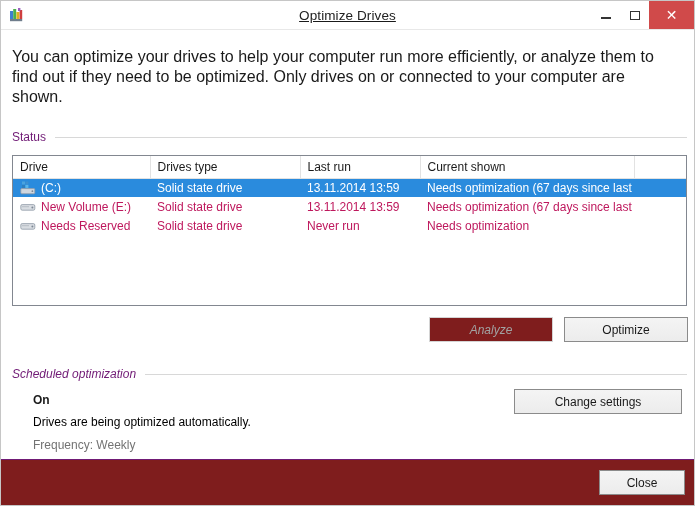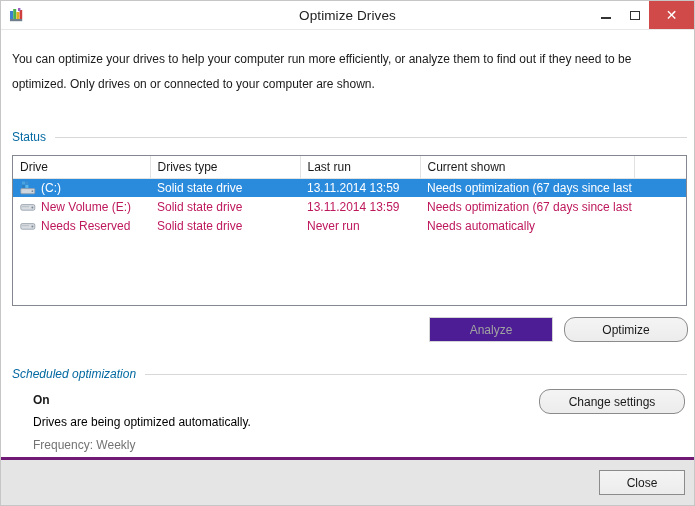--- a/index.html
+++ b/index.html
@@ -34,20 +34,21 @@
   
   .titlebar {
     height: 29px;
     min-height: 29px;
     background: #ffffff;
     border-bottom: 1px solid #e8e8e8;
     display: flex;
     align-items: center;
     position: relative;
     box-sizing: border-box;
+    text-decoration: underline;
   }
   .title-icon {
     position: absolute;
     left: 8px;
     top: 6px;
     width: 16px;
     height: 16px;
   }
   .title-text {
     width: 100%;
@@ -104,36 +105,36 @@
     flex: 1;
     position: relative;
     background: #ffffff;
   }
 
   .intro {
     position: absolute;
     left: 11px;
     top: 17px;
     width: 660px;
-    font-size: 12px;
-    line-height: 25px;
+    font-size: 16px;
+    line-height: 20px;
     color: #1a1a1a;
   }
 
   
   .group-header {
     position: absolute;
     display: flex;
     align-items: center;
     width: 675px;
     left: 11px;
   }
   .group-header .g-label {
     font-size: 12px;
-    color: #0369a1;
+    color: #701a75;
     white-space: nowrap;
     padding-right: 9px;
   }
   .group-header .g-rule {
     flex: 1;
     height: 1px;
     background: #d8d8d8;
   }
   #status-group { top: 100px; }
   #sched-group  { top: 337px; font-style: italic; }
@@ -202,27 +203,28 @@
     border: 1px solid #adadad;
     color: #1a1a1a;
     box-sizing: border-box;
     cursor: default;
     padding: 0;
     text-align: center;
   }
   .btn.disabled {
     color: #a2a2a2;
     border-color: #d4d4d4;
-    background: #4c1d95;
-  }
-  .btn.strong { border-color: #8b8b8b; border-radius: 11px; }
+    background: #7f1d1d;
+    font-style: italic;
+  }
+  .btn.strong { border-color: #8b8b8b; }
 
   #analyze-button  { left: 428px; top: 287px; width: 124px; height: 25px; }
   #optimize-button { left: 563px; top: 287px; width: 124px; height: 25px; }
-  #change-settings-button { left: 538px; top: 359px; width: 146px; height: 25px; }
+  #change-settings-button { left: 513px; top: 359px; width: 168px; height: 25px; }
 
   
   .sched-on {
     position: absolute;
     left: 32px;
     top: 363px;
     font-size: 12px;
     font-weight: bold;
     color: #1a1a1a;
   }
@@ -238,22 +240,22 @@
     left: 32px;
     top: 408px;
     font-size: 12px;
     color: #737373;
   }
 
   
   .footer {
     height: 45px;
     min-height: 45px;
-    background: #e5e5e5;
-    border-top: 3px solid #701a75;
+    background: #7f1d1d;
+    border-top: 1px solid #701a75;
     position: relative;
   }
   #close-button {
     position: absolute;
     right: 9px;
     top: 10px;
     width: 86px;
     height: 25px;
     font-size: 12px;
     font-family: "Liberation Sans", sans-serif;
@@ -374,21 +376,21 @@
                     <rect x="0.8" y="4.6" width="14" height="5.6" rx="1.4" fill="#d9dde2" stroke="#8e99a6" stroke-width="0.8"></rect>
                     <rect x="2" y="6.2" width="7" height="1" fill="#b6bcc4"></rect>
                     <circle cx="12.4" cy="7.4" r="1" fill="#7c8794"></circle>
                   </svg>
                 </span>
                 <span>Needs Reserved</span>
               </span>
             </td>
             <td>Solid state drive</td>
             <td>Never run</td>
-            <td>Needs automatically</td>
+            <td>Needs optimization</td>
             <td></td>
           </tr>
         </tbody>
       </table>
     </div>
 
     <button class="btn disabled" id="analyze-button" disabled="">Analyze</button>
     <button class="btn strong" id="optimize-button">Optimize</button>
 
     <div class="group-header" id="sched-group">

